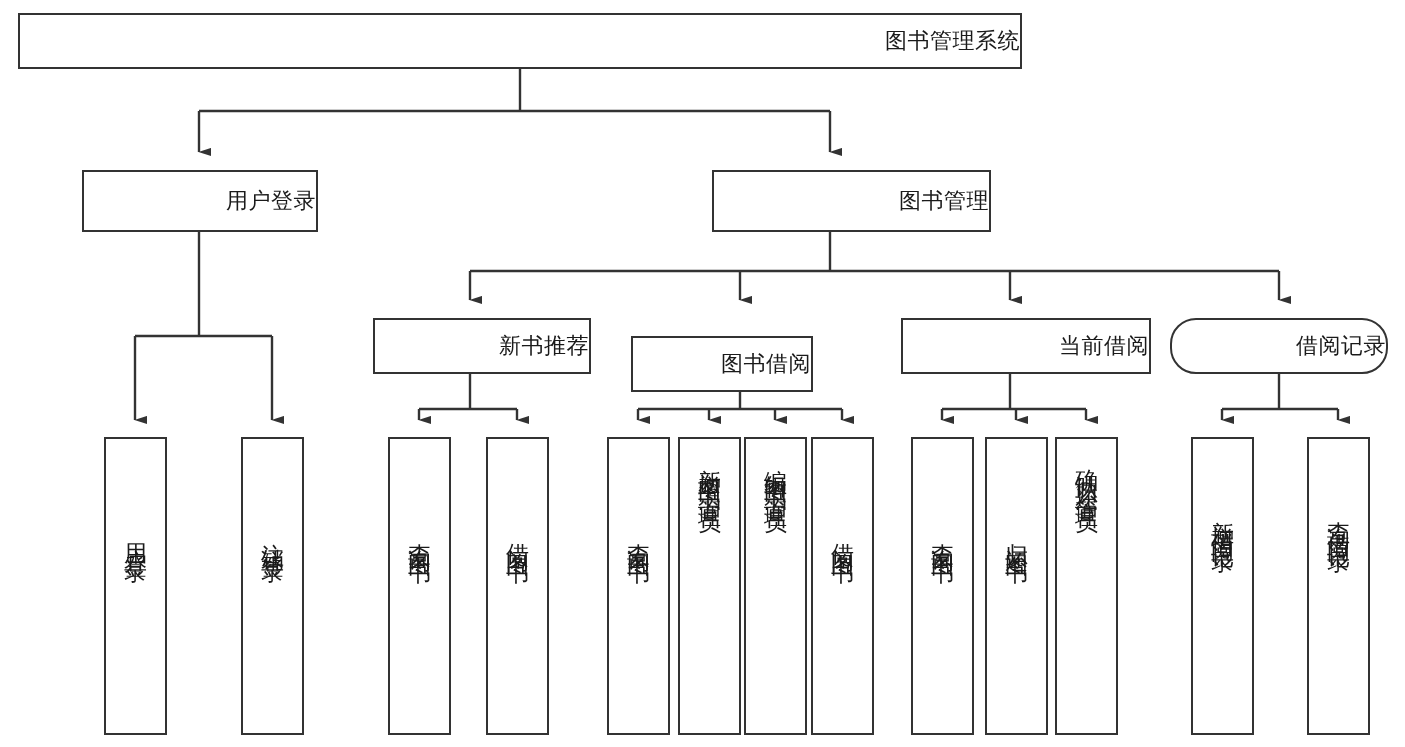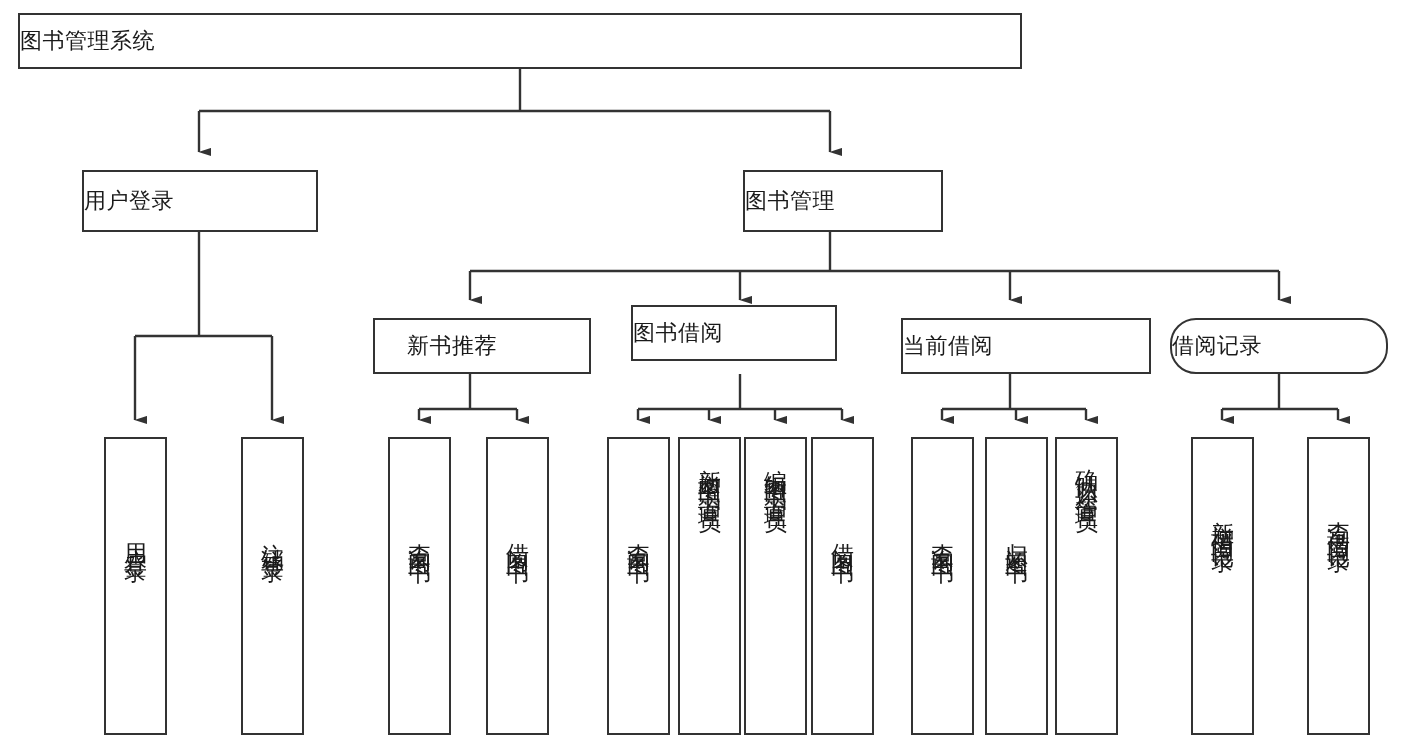--- a/index.html
+++ b/index.html
@@ -25,21 +25,21 @@
     width: 1405px;
     height: 747px;
   }
   .node {
     position: absolute;
     box-sizing: border-box;
     border: 2px solid #333333;
     background: #ffffff;
     display: flex;
     align-items: center;
-    justify-content: flex-start;
+    justify-content: flex-end;
     color: #1a1a1a;
   }
   .node .label {
     display: block;
     text-align: center;
     line-height: 1.30;
     white-space: pre-line;
   }
   .node.horiz .label {
     writing-mode: horizontal-tb;
@@ -124,29 +124,29 @@
   </svg>
 
   <div class="node horiz" id="n-root" style="left: 18px; top: 13px; width: 1004px; height: 56px;">
     <span class="label">图书管理系统</span>
   </div>
 
   <div id="level2-layer">
       <div class="node horiz" style="left: 82px; top: 170px; width: 236px; height: 62px;">
         <span class="label">用户登录</span>
       </div>
-      <div class="node horiz" style="left: 712px; top: 170px; width: 200px; height: 62px; margin-left: 31px;">
+      <div class="node horiz" style="left: 712px; top: 170px; width: 279px; height: 62px;">
         <span class="label">图书管理</span>
       </div>
     </div>
   <div id="level3-layer">
       <div class="node horiz" style="left: 373px; top: 318px; width: 218px; height: 56px; padding-left: 32px;">
         <span class="label">新书推荐</span>
       </div>
-      <div class="node horiz" style="left: 631px; top: 305px; width: 206px; height: 56px;">
+      <div class="node horiz" style="left: 631px; top: 336px; width: 182px; height: 56px;">
         <span class="label">图书借阅</span>
       </div>
       <div class="node horiz" style="left: 901px; top: 318px; width: 250px; height: 56px;">
         <span class="label">当前借阅</span>
       </div>
       <div class="node horiz" style="left: 1170px; top: 318px; width: 218px; height: 56px; border-radius: 26px;">
         <span class="label">借阅记录</span>
       </div>
     </div>
   <div id="leaf-layer">

